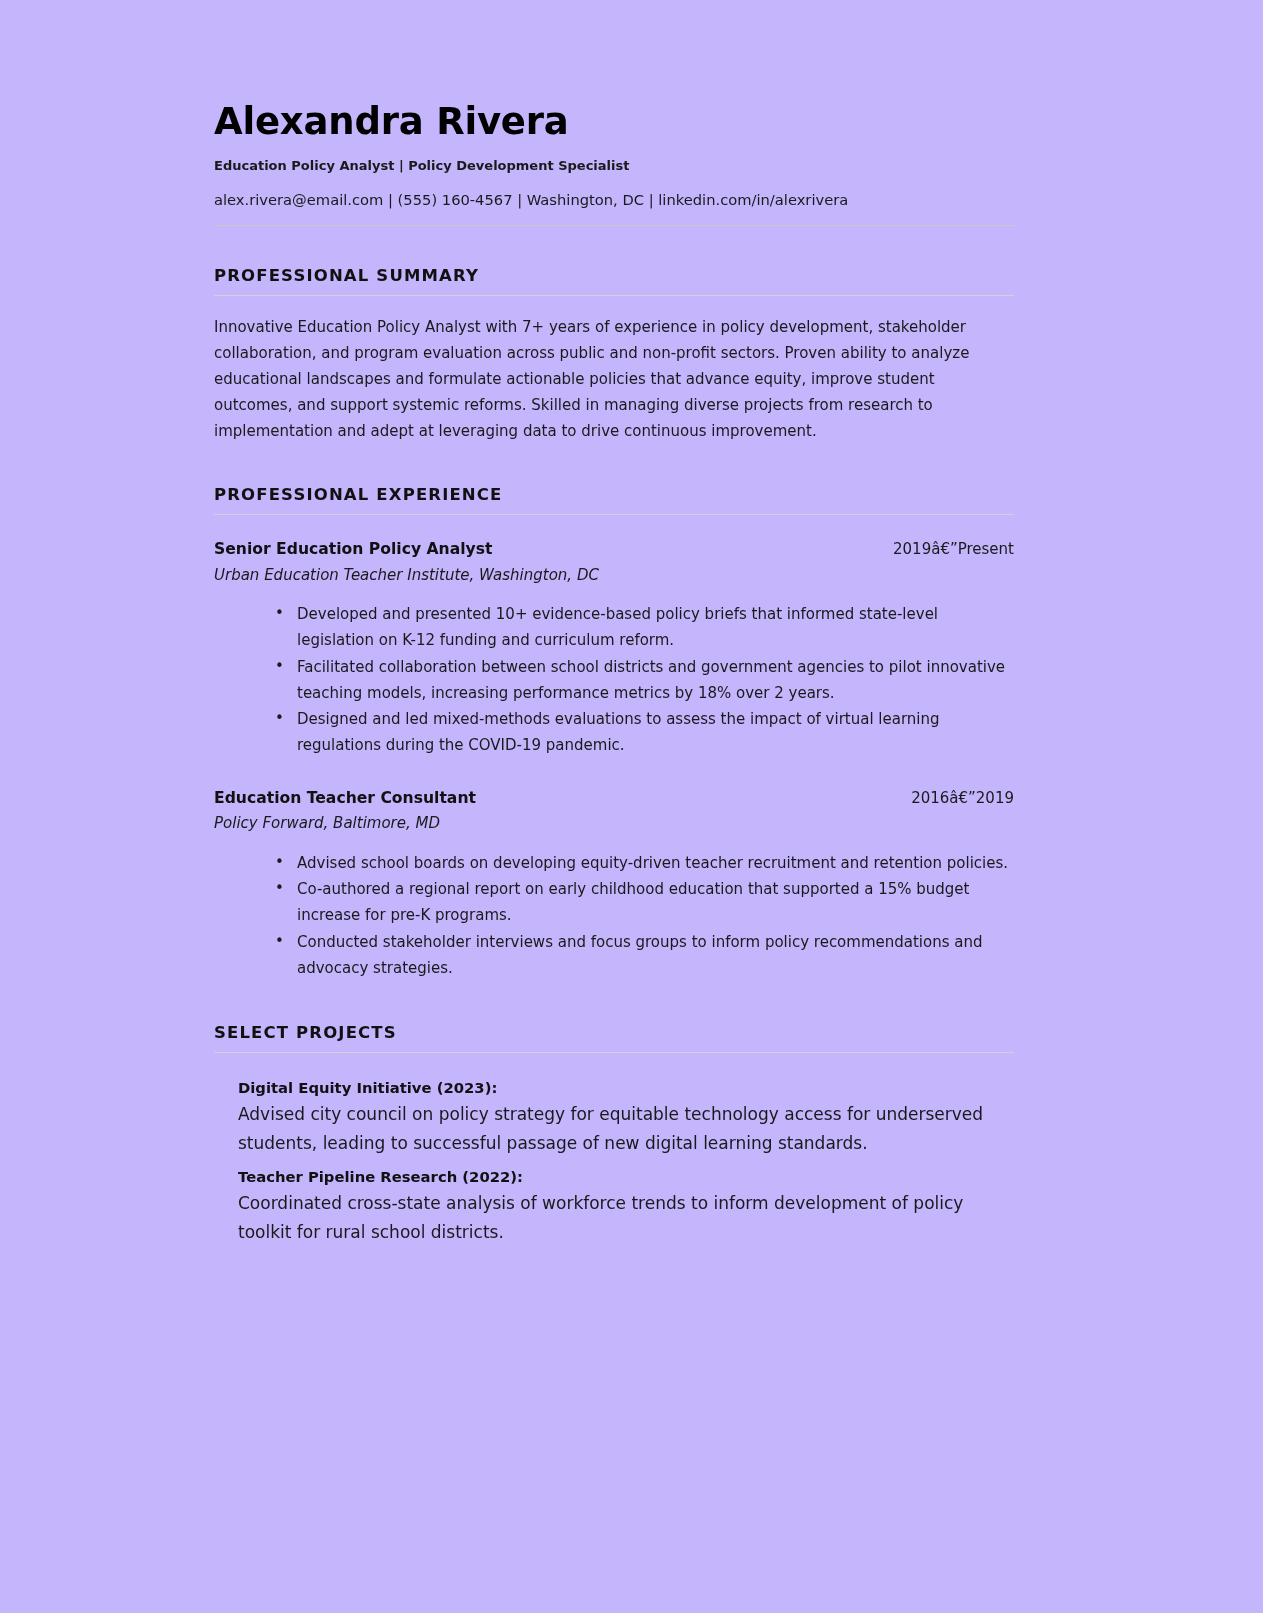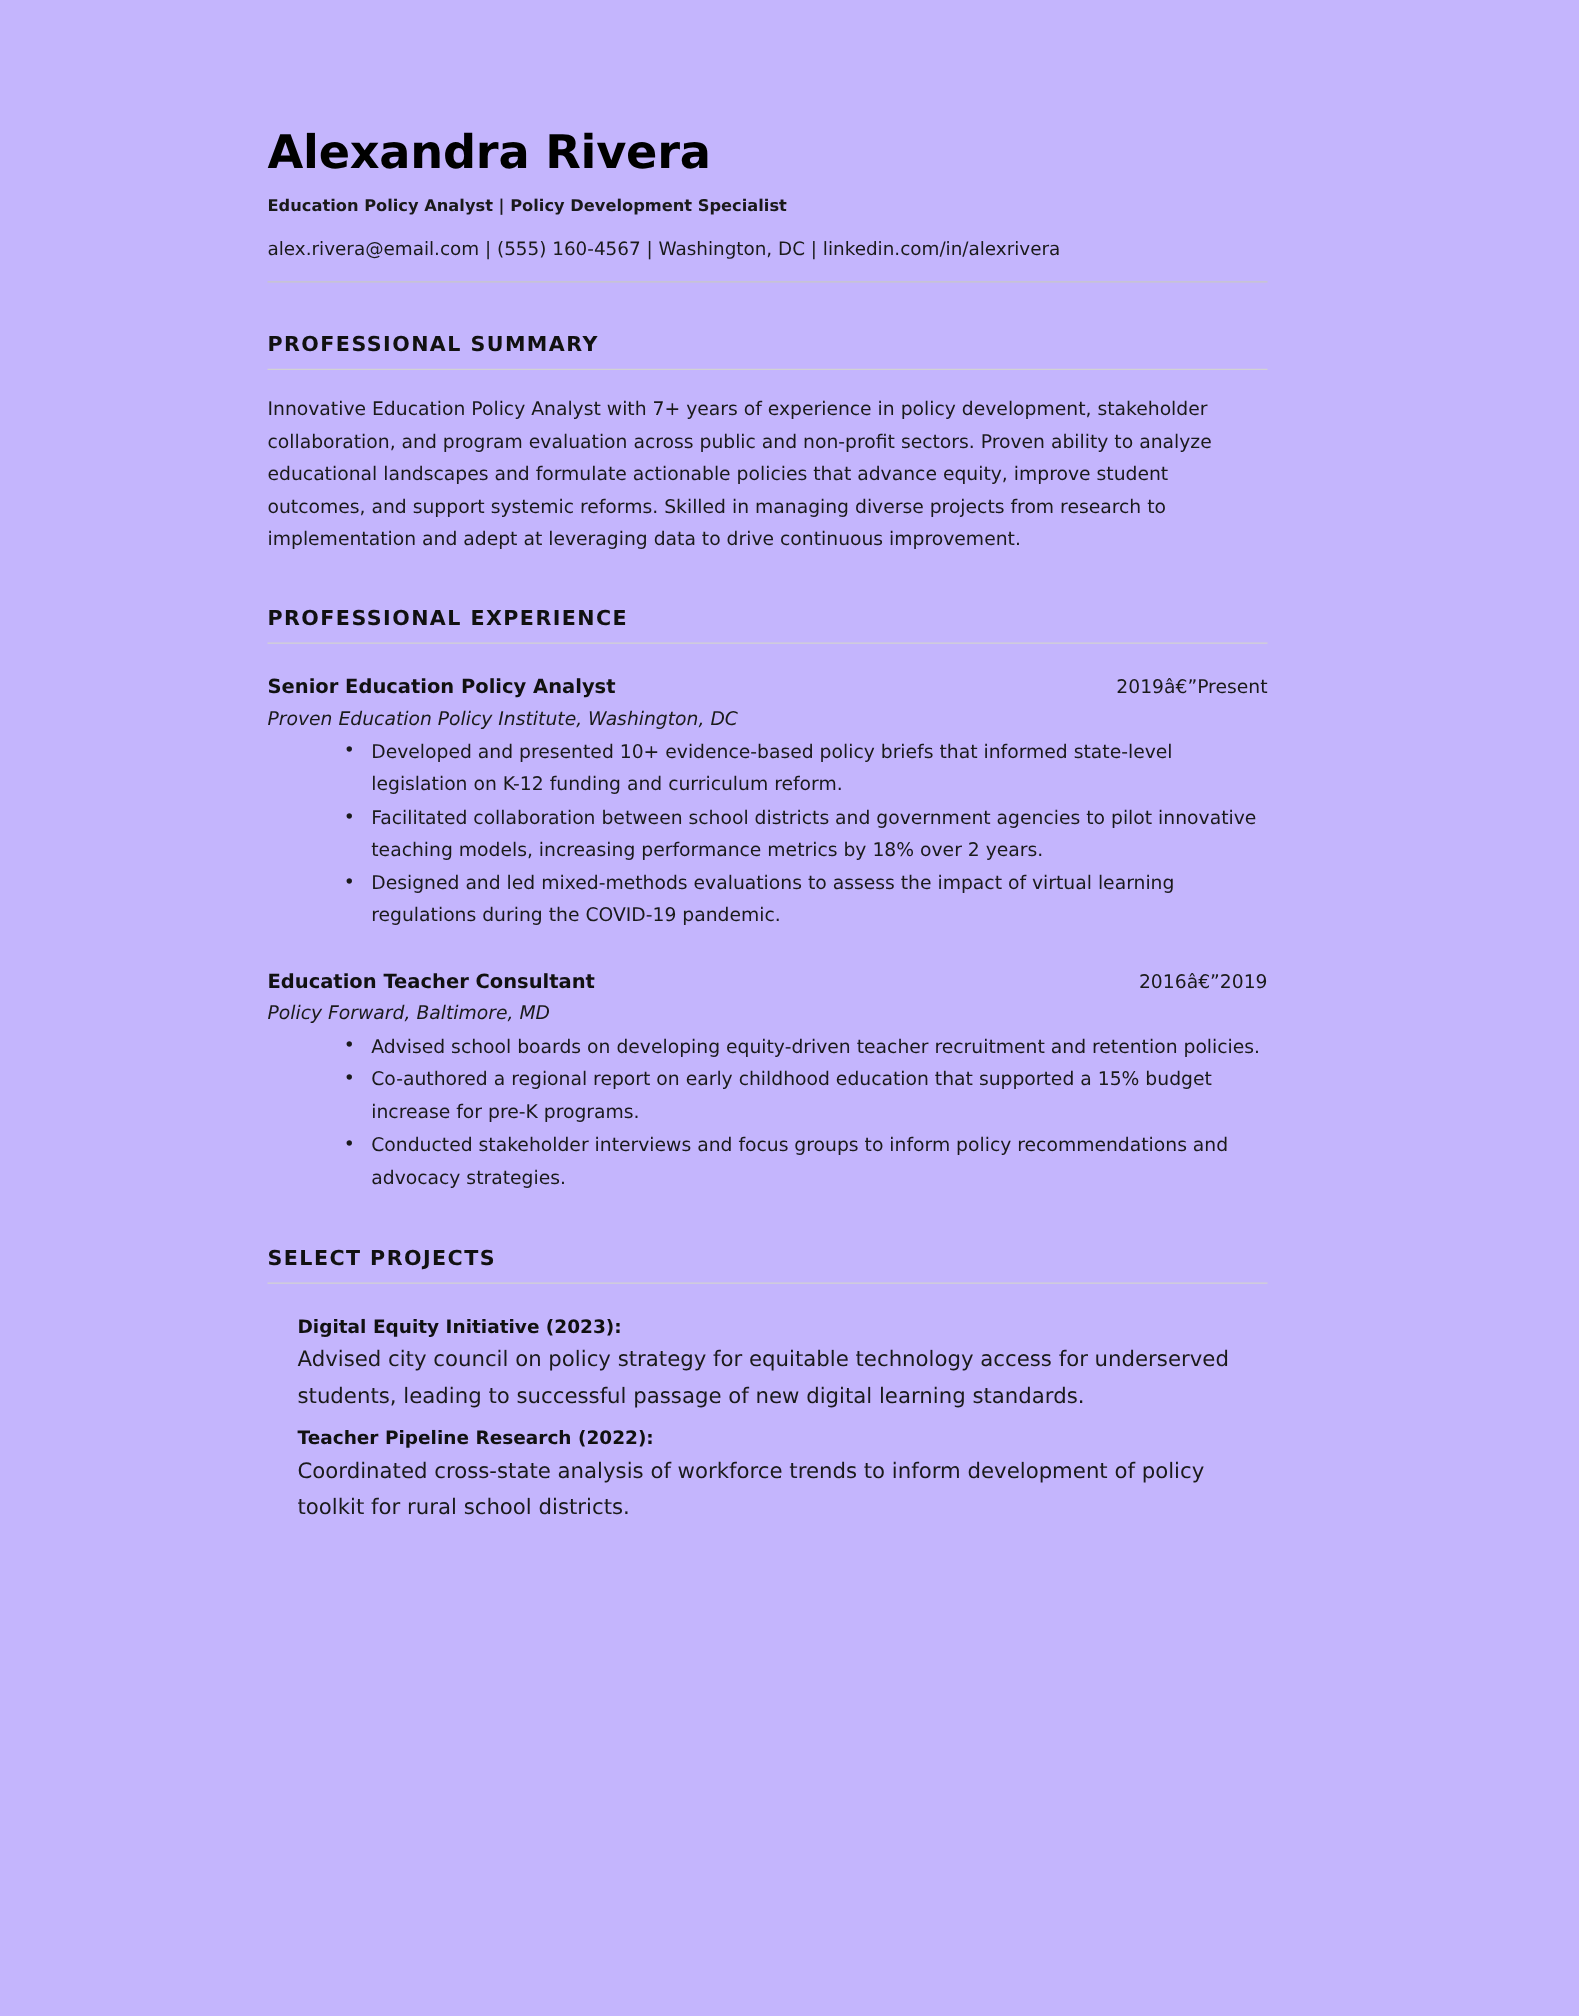--- a/index.html
+++ b/index.html
@@ -120,21 +120,21 @@
 
   .job-org {
     font-size: 15px;
     font-style: italic;
     color: #1a1a1a;
     margin-top: 5px;
     line-height: 1.35;
   }
 
   .bullets {
-    margin-top: 4px;
+    margin-top: 17px;
     padding-left: 61px;
     list-style: none;
   }
 
   .bullets li {
     position: relative;
     font-size: 15px;
     line-height: 1.72;
     color: #1a1a1a;
     padding-left: 22px;
@@ -193,21 +193,21 @@
 
       <div class="sec-experience">
         <div class="section-title">PROFESSIONAL EXPERIENCE</div>
         <div class="section-rule"></div>
 
         <div class="job">
           <div class="job-row">
             <div class="job-title">Senior Education Policy Analyst</div>
             <div class="job-dates">2019â€”Present</div>
           </div>
-          <div class="job-org">Proven Education Policy Institute, Washington, DC</div>
+          <div class="job-org">Urban Education Teacher Institute, Washington, DC</div>
           <ul class="bullets">
             <li>Developed and presented 10+ evidence-based policy briefs that informed state-level legislation on K-12 funding and curriculum reform.</li>
             <li>Facilitated collaboration between school districts and government agencies to pilot innovative teaching models, increasing performance metrics by 18% over 2 years.</li>
             <li>Designed and led mixed-methods evaluations to assess the impact of virtual learning regulations during the COVID-19 pandemic.</li>
           </ul>
         </div>
 
         <div class="job">
           <div class="job-row">
             <div class="job-title">Education Teacher Consultant</div>

